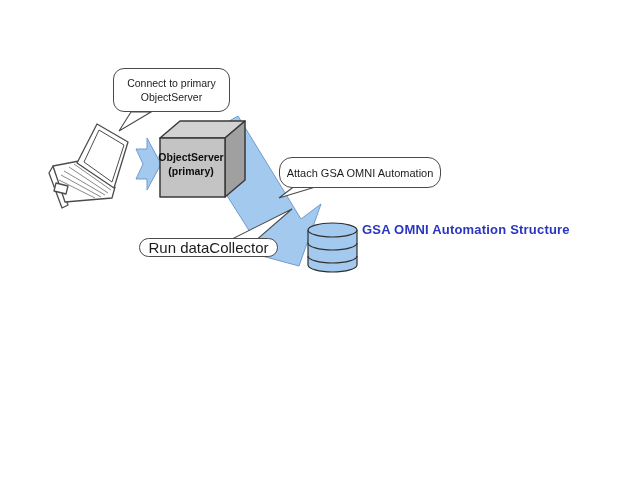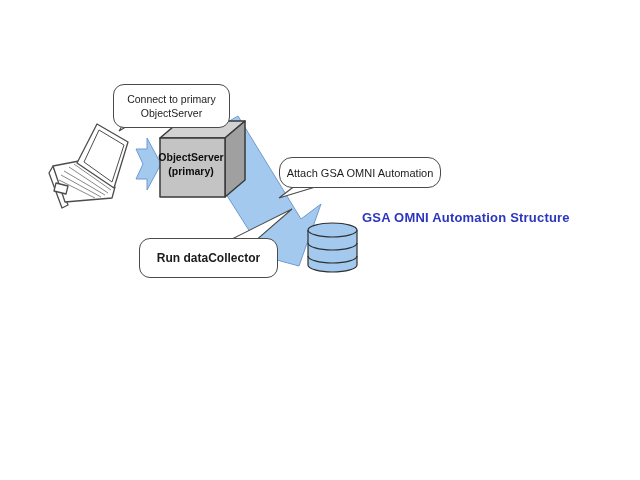--- a/index.html
+++ b/index.html
@@ -4,29 +4,29 @@
 <style>
   html,body{margin:0;padding:0;}
   body{width:640px;height:480px;background:#ffffff;position:relative;overflow:hidden;
        font-family:"Liberation Sans", sans-serif;}
   #canvas{position:absolute;left:0;top:0;width:640px;height:480px;}
   svg{position:absolute;left:0;top:0;z-index:1;}
   .callout{position:absolute;background:#ffffff;border:1.3px solid #4a4a4a;z-index:2;
            display:flex;flex-direction:column;align-items:center;justify-content:center;
            color:#1c1c1c;text-align:center;box-sizing:border-box;}
   .callout .line{width:100%;}
-  #callout-connect{left:113px;top:84px;width:117px;height:44px;border-radius:11px;
+  #callout-connect{left:113px;top:68px;width:117px;height:44px;border-radius:11px;
                    font-size:10.5px;line-height:14.5px;font-weight:500;}
   #callout-attach{left:279px;top:157px;width:162px;height:31px;border-radius:13px;
                   font-size:11px;font-weight:500;}
-  #callout-run{left:139px;top:238px;width:139px;height:40px;border-radius:11px;
-               font-size:12px;font-weight:700;}
+  #callout-run{left:139px;top:238px;width:139px;height:19px;border-radius:11px;
+               font-size:15px;font-weight:400;}
   #cube-label{position:absolute;left:156px;top:150px;width:70px;z-index:3;text-align:center;
               font-size:10.5px;font-weight:bold;color:#0d0d0d;line-height:14px;}
-  #db-title{position:absolute;left:362px;top:210px;z-index:3;font-size:13px;font-weight:bold;
+  #db-title{position:absolute;left:362px;top:222px;z-index:3;font-size:13px;font-weight:bold;
             color:#2b35c0;white-space:nowrap;letter-spacing:0.2px;}
 </style>
 </head>
 <body>
 
 <div id="canvas">
 
   <svg width="640" height="480" viewBox="0 0 640 480">
 
     <g>

